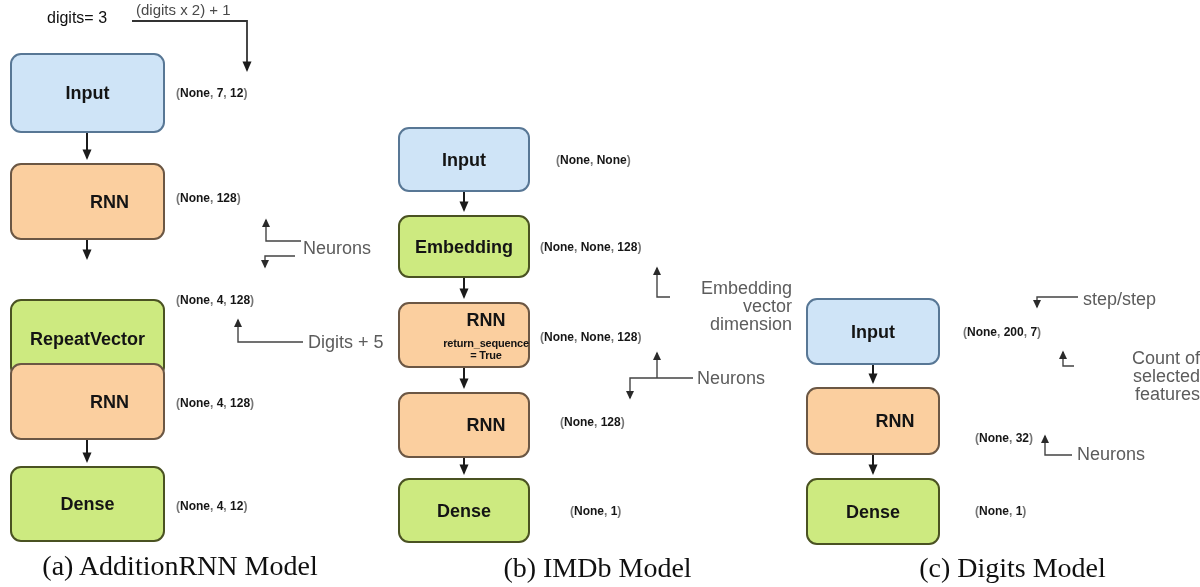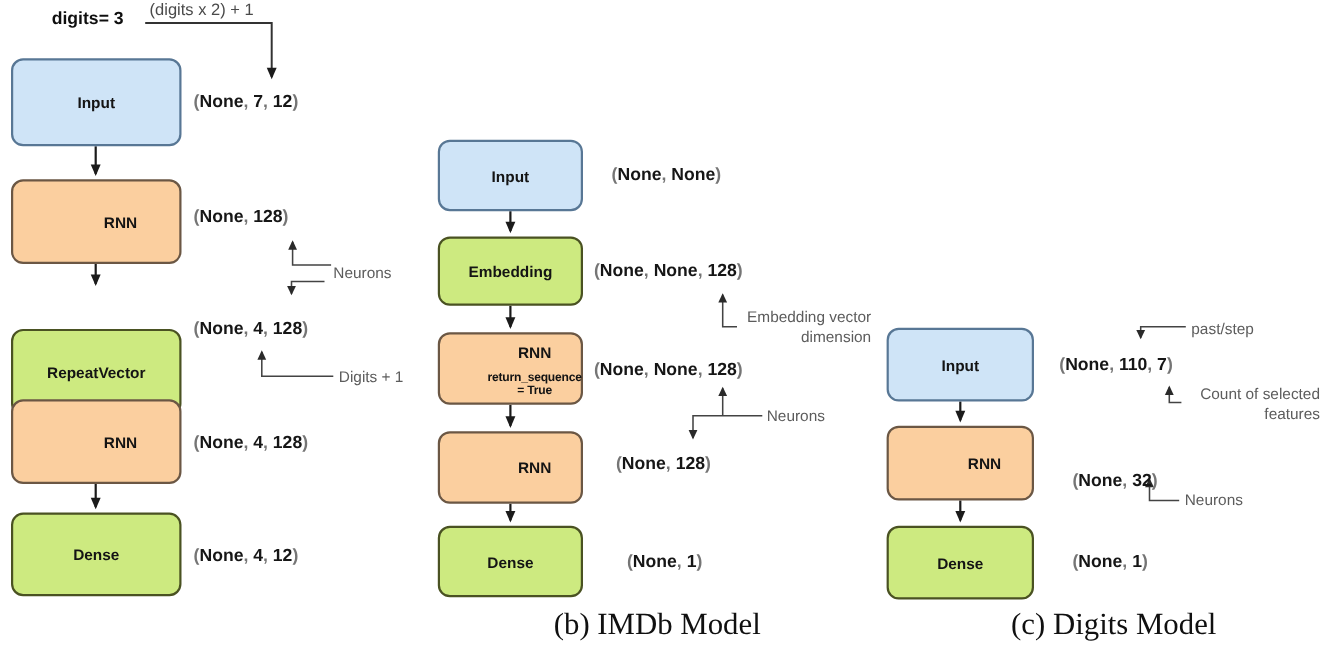--- a/index.html
+++ b/index.html
@@ -9,36 +9,36 @@
   }
   svg.wires{position:absolute;left:0;top:0;width:1200px;height:587px;}
   .conn{stroke:var(--connector,#1b1b1b);stroke-width:2;fill:none;}
   .fml{stroke:#333;stroke-width:1.8;fill:none;}
   .ann{stroke:var(--annotation-line,#434343);stroke-width:1.4;fill:none;}
   .box{
     position:absolute;border:2px solid #444;border-radius:11px;
     display:flex;flex-direction:column;align-items:center;justify-content:center;
     color:#141414;box-sizing:border-box;text-align:center;
   }
-  .box .lbl{font-weight:bold;font-size:14px;line-height:20px;}
+  .box .lbl{font-weight:bold;font-size:18px;line-height:20px;}
   .box .sub{font-weight:bold;font-size:11px;line-height:12px;margin-top:7px;letter-spacing:-0.2px;}
   .box.blue{background:var(--input-fill,#cfe4f7);border-color:var(--input-stroke,#587795);}
   .box.orange{background:var(--rnn-fill,#fbcf9f);border-color:var(--rnn-stroke,#6b5744);padding-left:44px;}
   .box.green{background:var(--green-fill,#cdea80);border-color:var(--green-stroke,#4a5222);}
   .shape{
-    position:absolute;font-size:16px;font-weight:bold;line-height:20px;white-space:nowrap;
+    position:absolute;font-size:12px;font-weight:bold;line-height:20px;white-space:nowrap;
     color:var(--shape-punct,#757575);
   }
   .shape b{color:var(--shape-value,#161616);}
   .note{
-    position:absolute;font-size:14px;line-height:18px;white-space:nowrap;
+    position:absolute;font-size:18px;line-height:18px;white-space:nowrap;
     color:var(--annotation-text,#5c5c5c);
   }
   .note.wrap{white-space:normal;text-align:right;}
-  .digits-label{position:absolute;font-size:16px;font-weight:bold;color:#0f0f0f;white-space:nowrap;}
+  .digits-label{position:absolute;font-size:16px;font-weight:normal;color:#0f0f0f;white-space:nowrap;}
   .digits-formula{position:absolute;font-size:15px;color:#4a4a4a;white-space:nowrap;}
   .caption{
     position:absolute;font-family:"Liberation Serif",serif;font-size:28px;color:#101010;
     text-align:center;white-space:nowrap;
   }
 </style>
 </head>
 <body>
 
 <div class="canvas">
@@ -104,22 +104,23 @@
     <div class="lbl">Dense</div>
   </div>
 
   <div class="shape" style="left:176px;top:83px;">(<b>None</b>, <b>7</b>, <b>12</b>)</div>
   <div class="shape" style="left:176px;top:188px;">(<b>None</b>, <b>128</b>)</div>
   <div class="shape" style="left:176px;top:290px;">(<b>None</b>, <b>4</b>, <b>128</b>)</div>
   <div class="shape" style="left:176px;top:393px;">(<b>None</b>, <b>4</b>, <b>128</b>)</div>
   <div class="shape" style="left:176px;top:496px;">(<b>None</b>, <b>4</b>, <b>12</b>)</div>
 
   <div class="note" style="left:303px;top:239px;">Neurons</div>
-  <div class="note" style="left:308px;top:333px;">Digits + 1</div>
+  <div class="note" style="left:308px;top:333px;">Digits + 5</div>
 
+  <div class="caption" style="left:15px;top:550px;width:330px;">(a) AdditionRNN Model</div>
 
   <div class="box blue" style="left:398px;top:127px;width:132px;height:65px;">
     <div class="lbl">Input</div>
   </div>
   <div class="box green" style="left:398px;top:215px;width:132px;height:63px;">
     <div class="lbl">Embedding</div>
   </div>
   <div class="box orange" style="left:398px;top:302px;width:132px;height:66px;">
     <div class="lbl">RNN</div>
     <div class="sub">return_sequence = True</div>
@@ -148,25 +149,25 @@
   <div class="box blue" style="left:806px;top:298px;width:134px;height:67px;">
     <div class="lbl">Input</div>
   </div>
   <div class="box orange" style="left:806px;top:387px;width:134px;height:68px;">
     <div class="lbl">RNN</div>
   </div>
   <div class="box green" style="left:806px;top:478px;width:134px;height:67px;">
     <div class="lbl">Dense</div>
   </div>
 
-  <div class="shape" style="left:963px;top:322px;">(<b>None</b>, <b>110</b>, <b>7</b>)</div>
+  <div class="shape" style="left:963px;top:322px;">(<b>None</b>, <b>200</b>, <b>7</b>)</div>
   <div class="shape" style="left:975px;top:428px;">(<b>None</b>, <b>32</b>)</div>
   <div class="shape" style="left:975px;top:501px;">(<b>None</b>, <b>1</b>)</div>
 
-  <div class="note" style="left:1083px;top:290px;">past/step</div>
+  <div class="note" style="left:1083px;top:290px;">step/step</div>
   <div class="note wrap" style="left:1083px;top:349px;width:117px;">
     <span>Count of selected</span><br>
     <span>features</span>
   </div>
   <div class="note" style="left:1077px;top:445px;">Neurons</div>
 
   <div class="caption" style="left:880px;top:552px;width:265px;">(c) Digits Model</div>
 
 </div>
 

